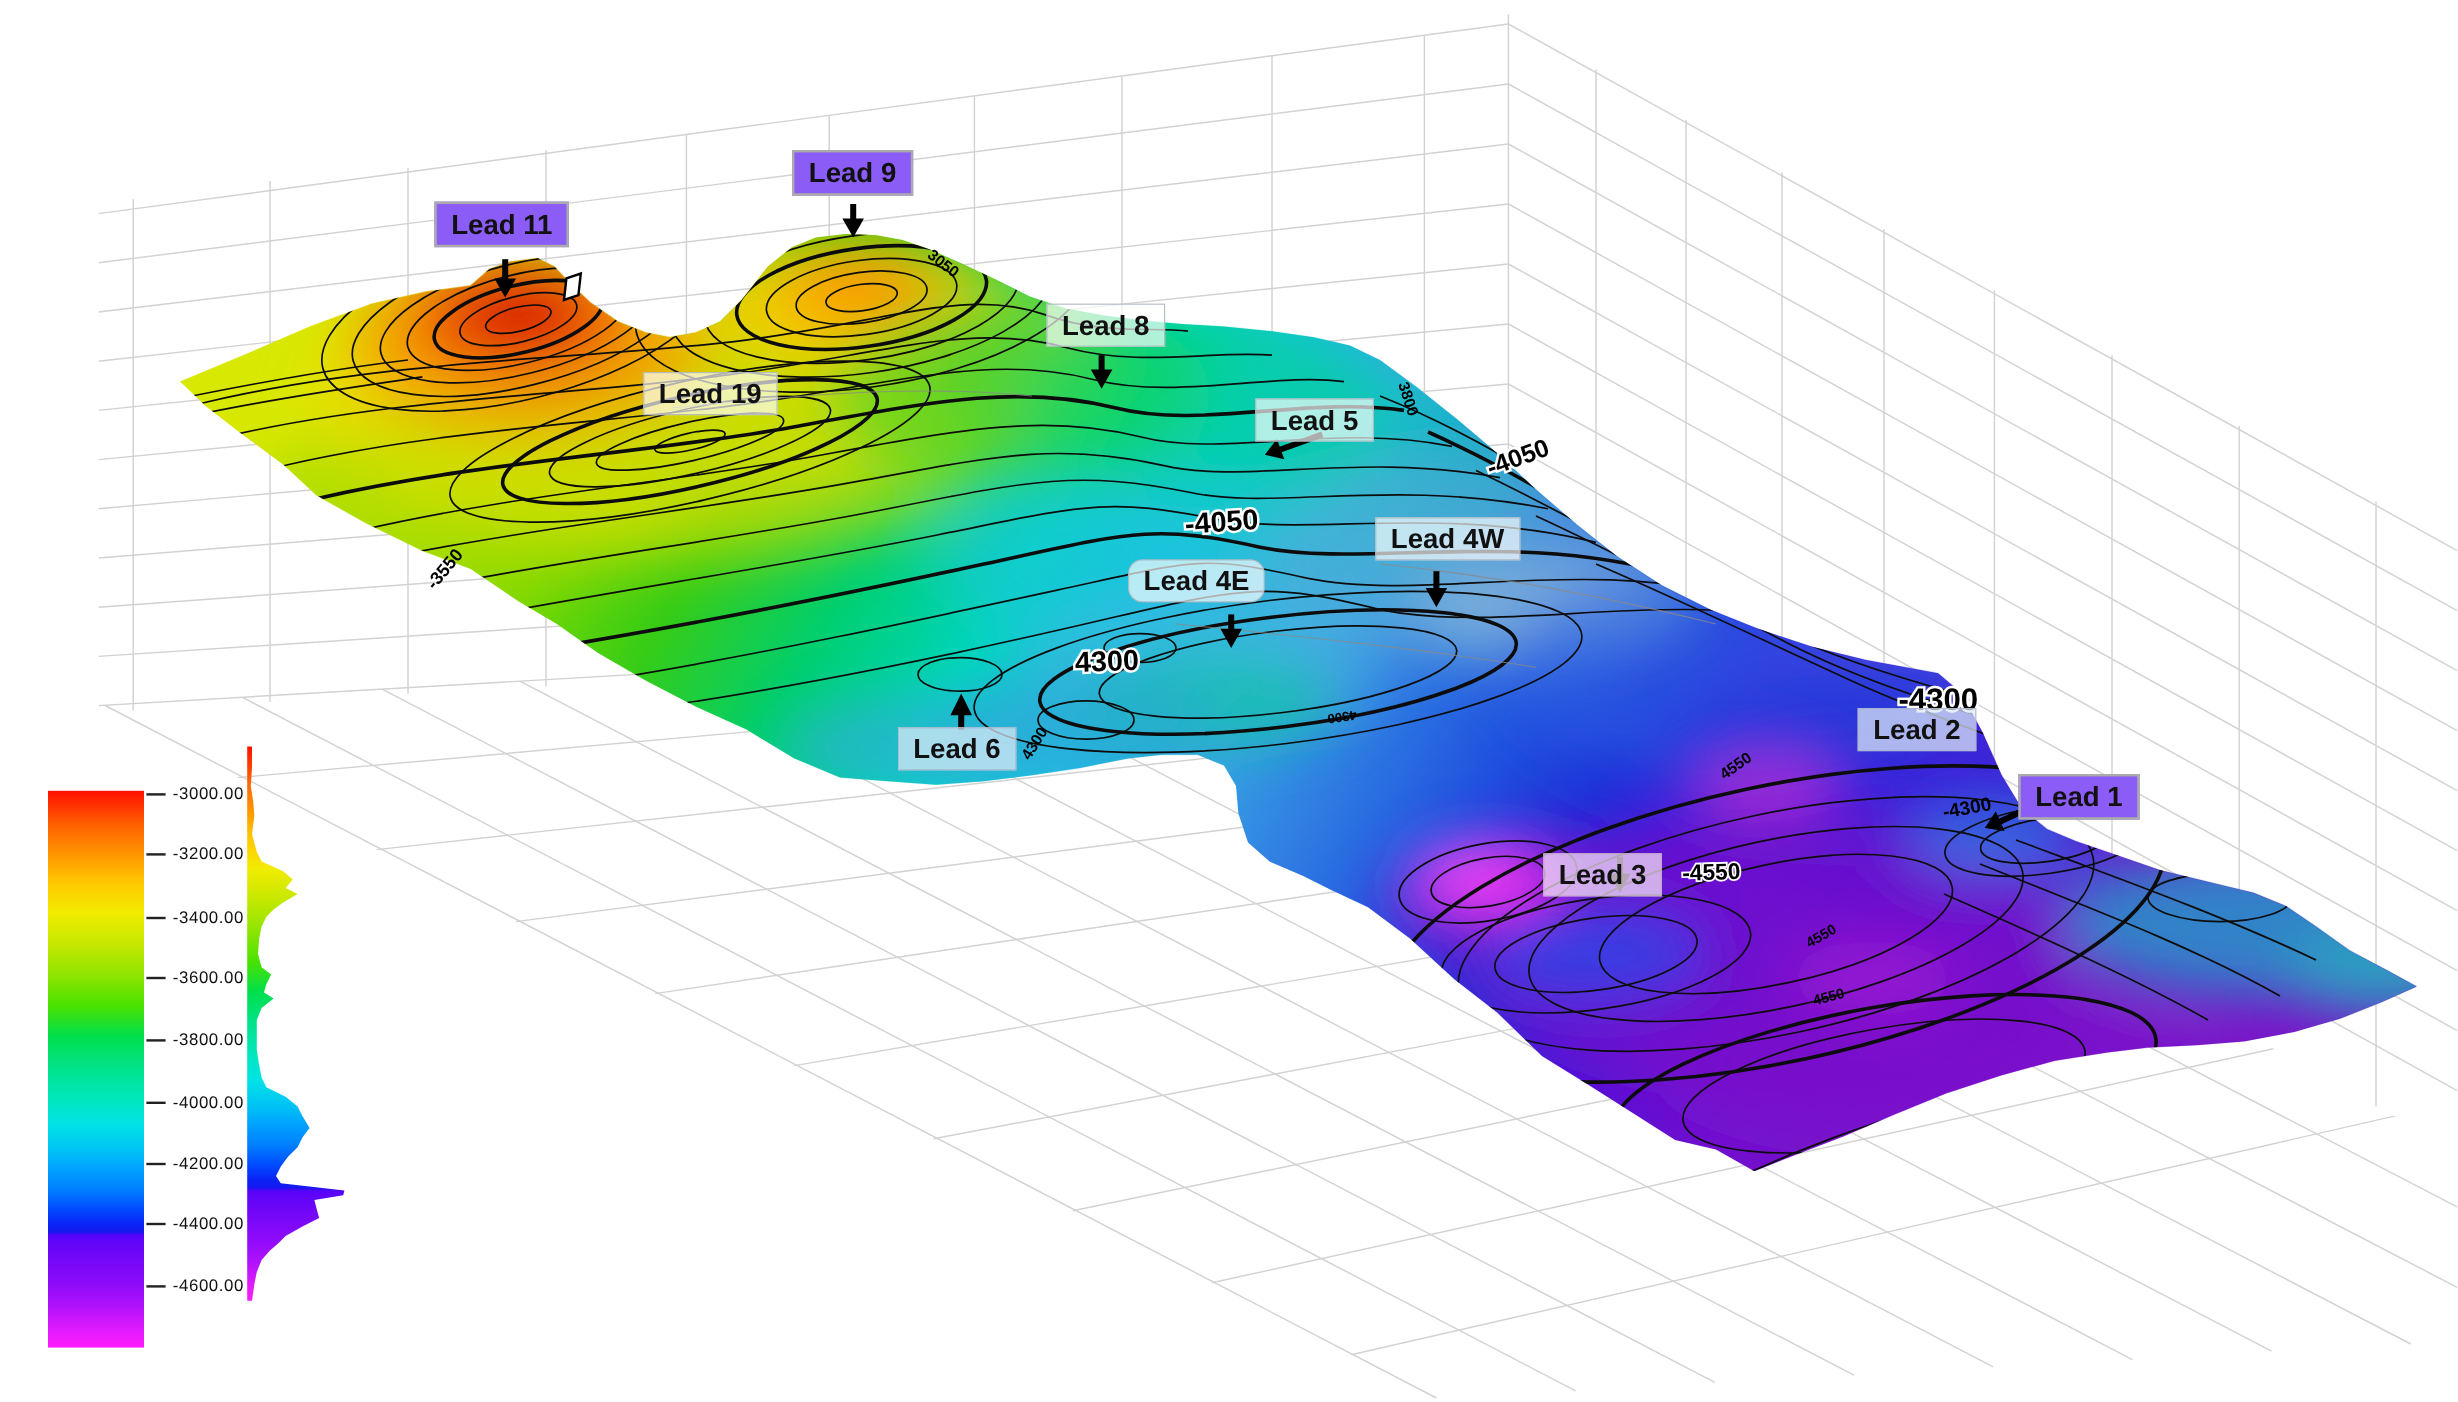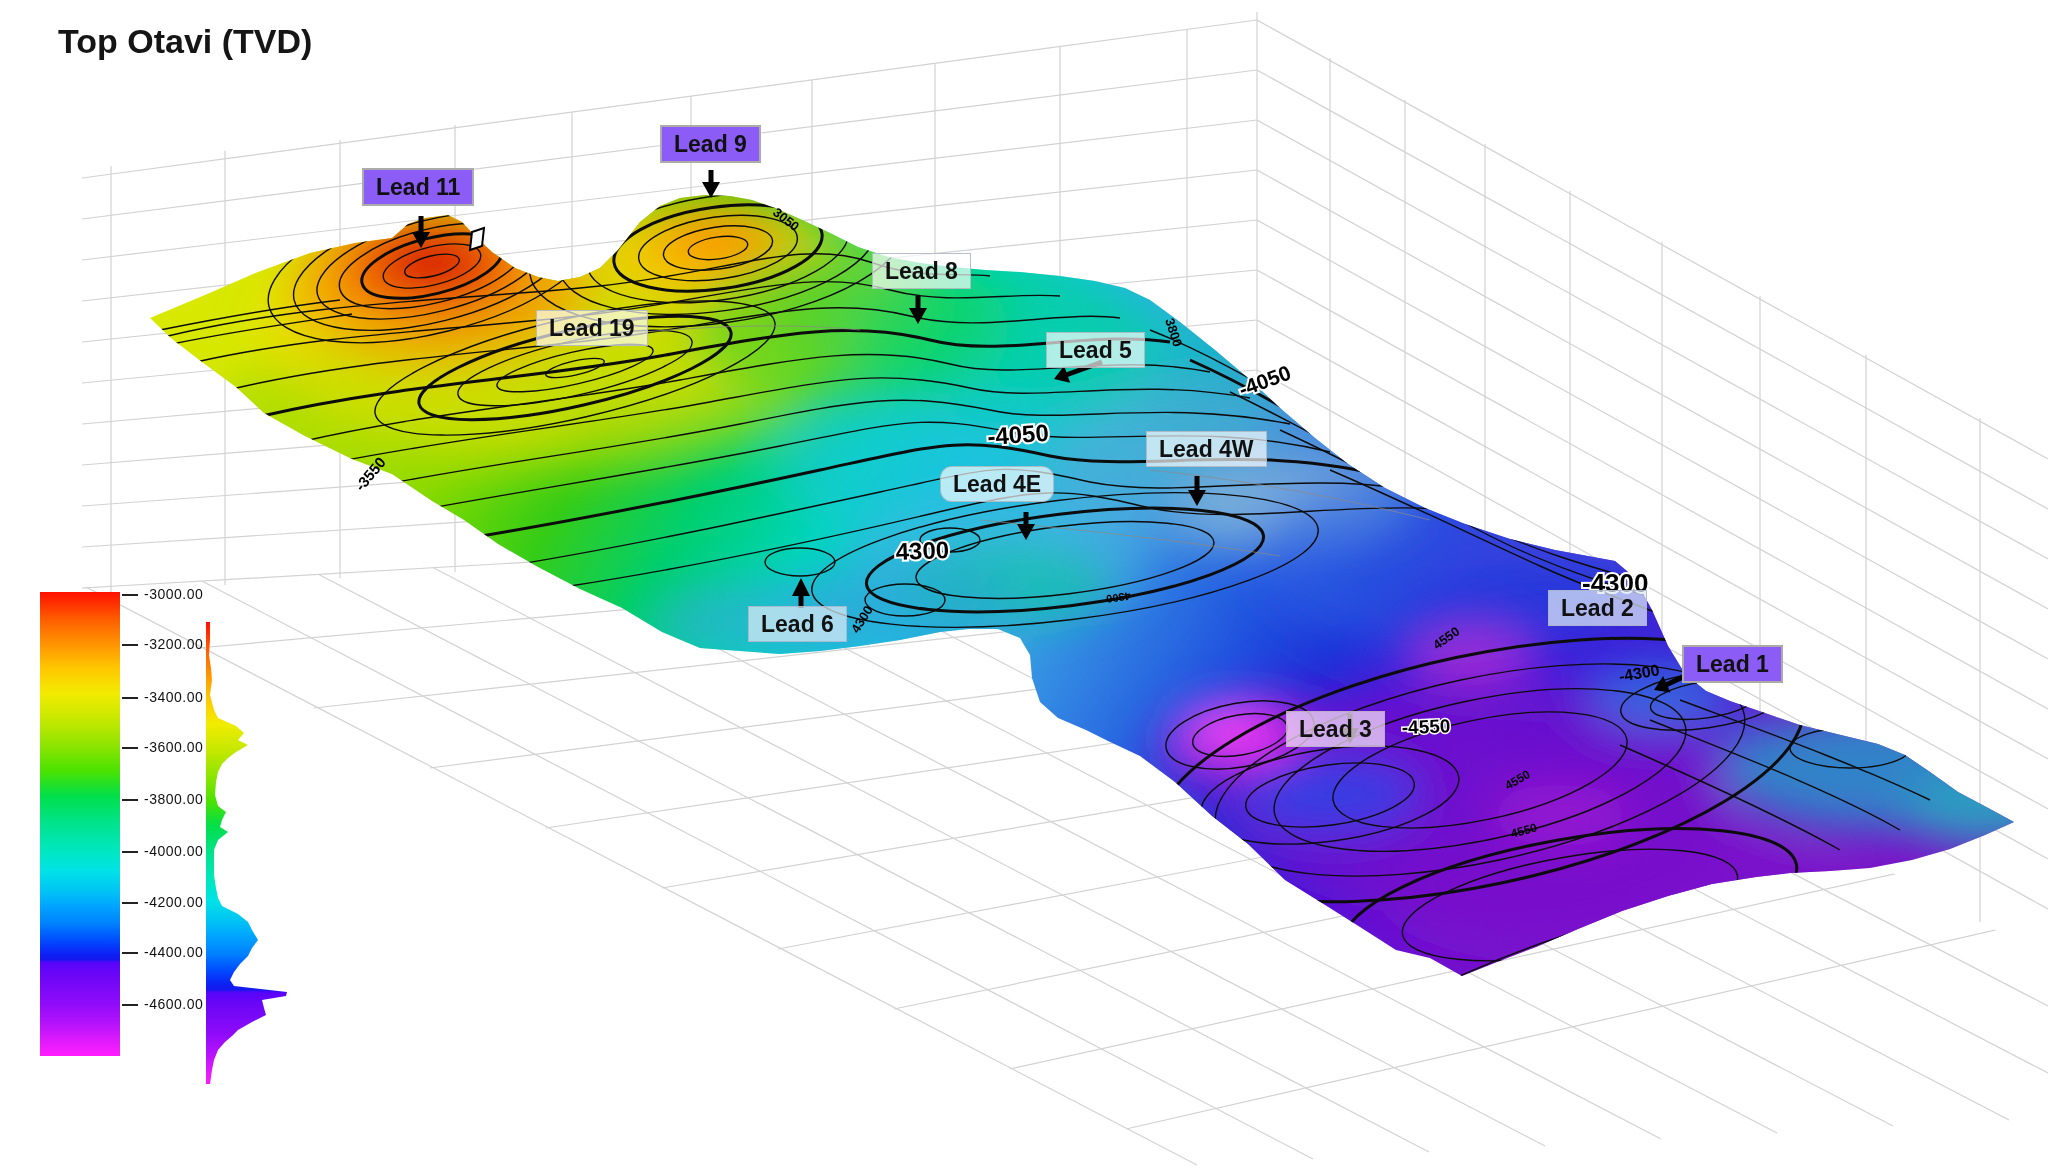--- a/index.html
+++ b/index.html
@@ -5,21 +5,21 @@
   html,body{margin:0;padding:0;background:#ffffff;}
   .stage{position:relative;width:2048px;height:1168px;background:#fff;overflow:hidden;
          font-family:"Liberation Sans",sans-serif;}
   svg{position:absolute;left:0;top:0;}
   .title{position:absolute;left:58px;top:22px;font-size:34px;font-weight:700;color:#151515;}
   .lead{position:absolute;font-size:23px;font-weight:700;color:#111;padding:4px 12px;
         border:2px solid #ababab;background:#8b5cf6;white-space:nowrap;line-height:1.15;}
   .lead.t{border:1px solid rgba(170,180,190,.85);background:rgba(255,255,255,.68);}
   .lead.tb{border:1px solid rgba(170,180,200,.85);background:rgba(222,234,246,.72);}
   .lead.tp{border:1px solid rgba(190,170,195,.85);background:rgba(248,228,246,.72);}
-  .legend{position:absolute;left:40px;top:592px;width:320px;height:500px;padding-left:12px;}
+  .legend{position:absolute;left:40px;top:659px;width:320px;height:500px;padding-left:12px;}
   .cbar{position:absolute;left:0;top:0;width:80px;height:464px;
     background:linear-gradient(to bottom,
       #ff1000 0%,#ff5f00 6%,#ff9600 11.5%,#ffc800 16.5%,#f1ec00 22%,
       #c6e800 27.5%,#8fe500 33%,#4ce200 38.5%,#00df4a 44%,#00e38d 50%,
       #00e7be 55.5%,#00e2e6 60%,#00c3f4 64.5%,#00a6ff 67.5%,#0081ff 71.5%,
       #0050ff 74.8%,#0b24f6 77.8%,#1518ee 79.2%,#5804fa 79.9%,#6e06f6 83%,
       #8d0bfa 88.5%,#b512fc 93%,#e21bfd 97%,#ff1cff 100%);}
   .tickrow{position:absolute;left:80px;height:0;}
   .tickrow .tl{position:absolute;left:2px;top:-1px;width:16px;height:0;border-top:2px solid #222;}
   .tickrow .tv{position:absolute;left:24px;top:-9px;font-size:14px;color:#111;letter-spacing:.5px;}
@@ -338,21 +338,20 @@
           <line x1="1702" y1="668" x2="1666" y2="685"></line>
           <polygon points="-9,-14 9,-14 0,0" transform="translate(1654,690) rotate(66)" stroke="none"></polygon>
         </g>
     <g>
           <line x1="1350" y1="714" x2="1350" y2="732"></line>
           <polygon points="1341,728 1359,728 1350,744" stroke="none"></polygon>
         </g>
   </g>
 </svg>
 
-<div class="title">Top Otavi (TVD)</div>
 
 <div class="lead" style="left:362px;top:168px;">Lead 11</div>
 <div class="lead" style="left:660px;top:125px;">Lead 9</div>
 <div class="lead t" style="left:536px;top:310px;">Lead 19</div>
 <div class="lead t" style="left:872px;top:253px;">Lead 8</div>
 <div class="lead t" style="left:1046px;top:332px;">Lead 5</div>
 <div class="lead t" style="left:1146px;top:431px;">Lead 4W</div>
 <div class="lead t" style="left:940px;top:466px;border-radius:12px;">Lead 4E</div>
 <div class="lead tb" style="left:748px;top:606px;">Lead 6</div>
 <div class="lead tb" style="left:1548px;top:590px;">Lead 2</div>

